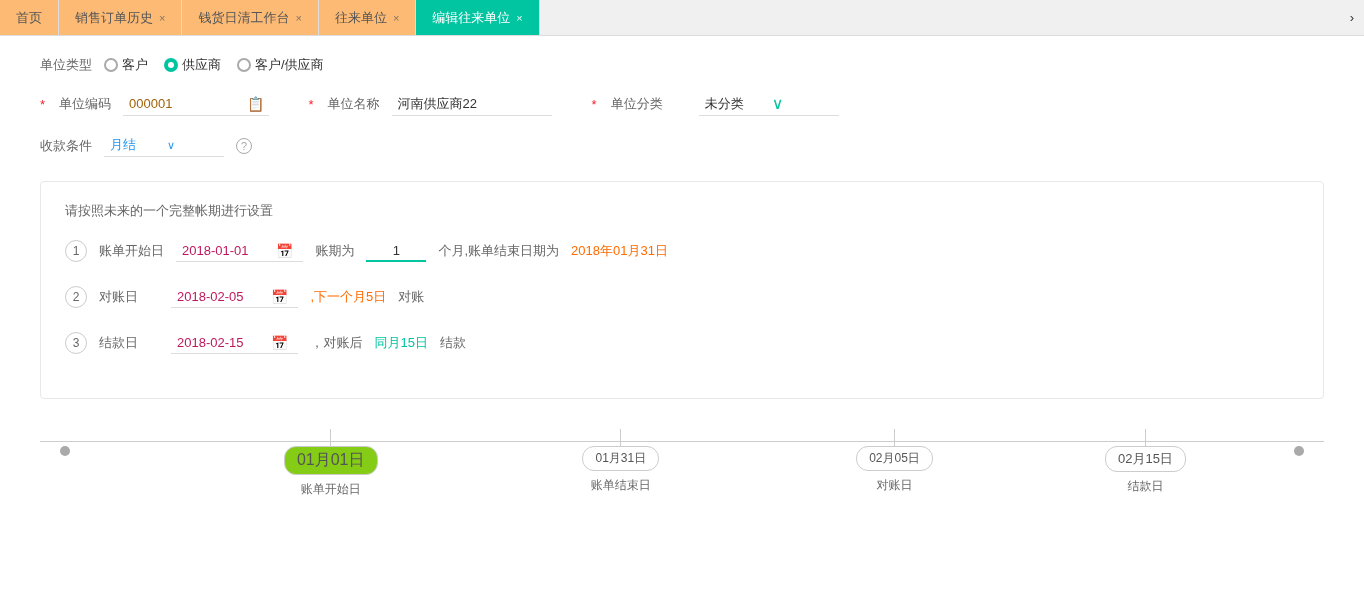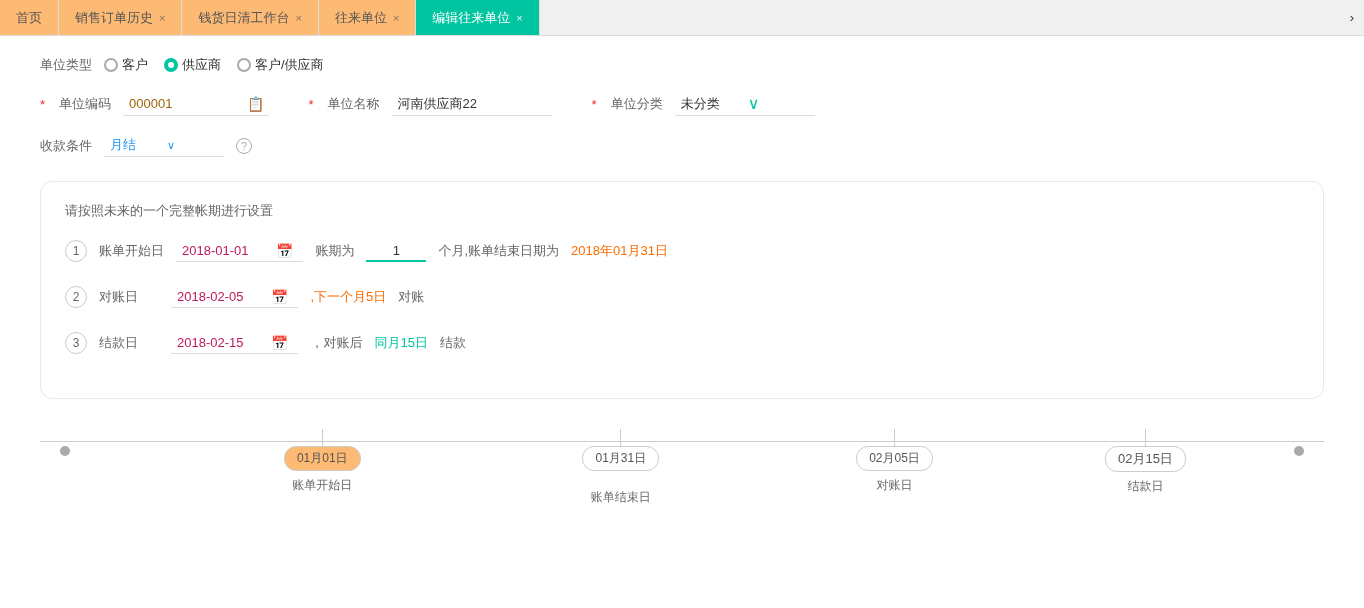--- a/index.html
+++ b/index.html
@@ -140,21 +140,21 @@
     }
     .select-arrow {
       color: #aaa;
       font-size: 11px;
       margin-left: 6px;
     }
 
     
     .card-section {
       border: 1px solid #e8e8e8;
-      border-radius: 12px;
+      border-radius: 4px;
       padding: 20px 24px;
       margin-bottom: 20px;
     }
     .card-title {
       font-size: 13px;
       color: #666;
       margin-bottom: 20px;
     }
 
     
@@ -320,21 +320,21 @@
     <div class="form-group">
       <span class="required-star">*</span>
       <span class="form-label">单位名称</span>
       <div class="input-with-icon">
         <input type="text" value="河南供应商22" style="width: 160px; color: rgb(51, 51, 51);">
       </div>
     </div>
     <div class="form-group">
       <span class="required-star">*</span>
       <span class="form-label">单位分类</span>
-      <div class="select-with-arrow" style="min-width:140px;">
+      <div class="select-with-arrow" style="min-width:140px;margin-left:24px;">
         <span style="color:#333;">未分类</span>
         <span class="select-arrow" style="color:#00c5a0; font-size:16px;">∨</span>
       </div>
     </div>
   </div>
 
   <div class="form-row" style="margin-bottom:24px;">
     <div class="form-group">
       <span class="form-label">收款条件</span>
       <div class="select-with-arrow" style="min-width:120px; border-bottom:1px solid #ddd;">
@@ -390,28 +390,28 @@
   <div class="timeline-container">
     <div class="timeline-line"></div>
     <div class="timeline-points">
 
       <div style="position:absolute; top:17px; left:0; width:10px; height:10px; border-radius:50%; background:#aaa;"></div>
 
       <div style="position:absolute; top:17px; right:0; width:10px; height:10px; border-radius:50%; background:#aaa;"></div>
 
       <div class="timeline-point" style="left:18%;position:absolute; align-items:center;">
         <div style="width:0;height:17px;border-left:1px solid #ccc;margin-bottom:0;"></div>
-        <div style="background:#fdba74; border:1px solid #ccc; border-radius:12px; padding:3px 12px; font-size:12px; color:#555; white-space:nowrap;">01月01日</div>
+        <div style="background:#84cc16; border:1px solid #ccc; border-radius:12px; padding:3px 12px; font-size:16px; color:#555; white-space:nowrap;">01月01日</div>
         <div style="font-size:12px; color:#666; margin-top:6px; white-space:nowrap;">账单开始日</div>
       </div>
 
       <div class="timeline-point" style="left:42%;position:absolute; align-items:center;">
         <div style="width:0;height:17px;border-left:1px solid #ccc;"></div>
         <div style="background:#fff; border:1px solid #ccc; border-radius:12px; padding:3px 12px; font-size:12px; color:#555; white-space:nowrap;">01月31日</div>
-        <div style="font-size:12px; color:#666; margin-top:18px; white-space:nowrap;">账单结束日</div>
+        <div style="font-size:12px; color:#666; margin-top:6px; white-space:nowrap;">账单结束日</div>
       </div>
 
       <div class="timeline-point" style="left:64%;position:absolute; align-items:center;">
         <div style="width:0;height:17px;border-left:1px solid #ccc;"></div>
         <div style="background:#fff; border:1px solid #ccc; border-radius:12px; padding:3px 12px; font-size:12px; color:#555; white-space:nowrap;">02月05日</div>
         <div style="font-size:12px; color:#666; margin-top:6px; white-space:nowrap;">对账日</div>
       </div>
 
       <div class="timeline-point" style="left:84%;position:absolute; align-items:center;">
         <div style="width:0;height:17px;border-left:1px solid #ccc;"></div>

